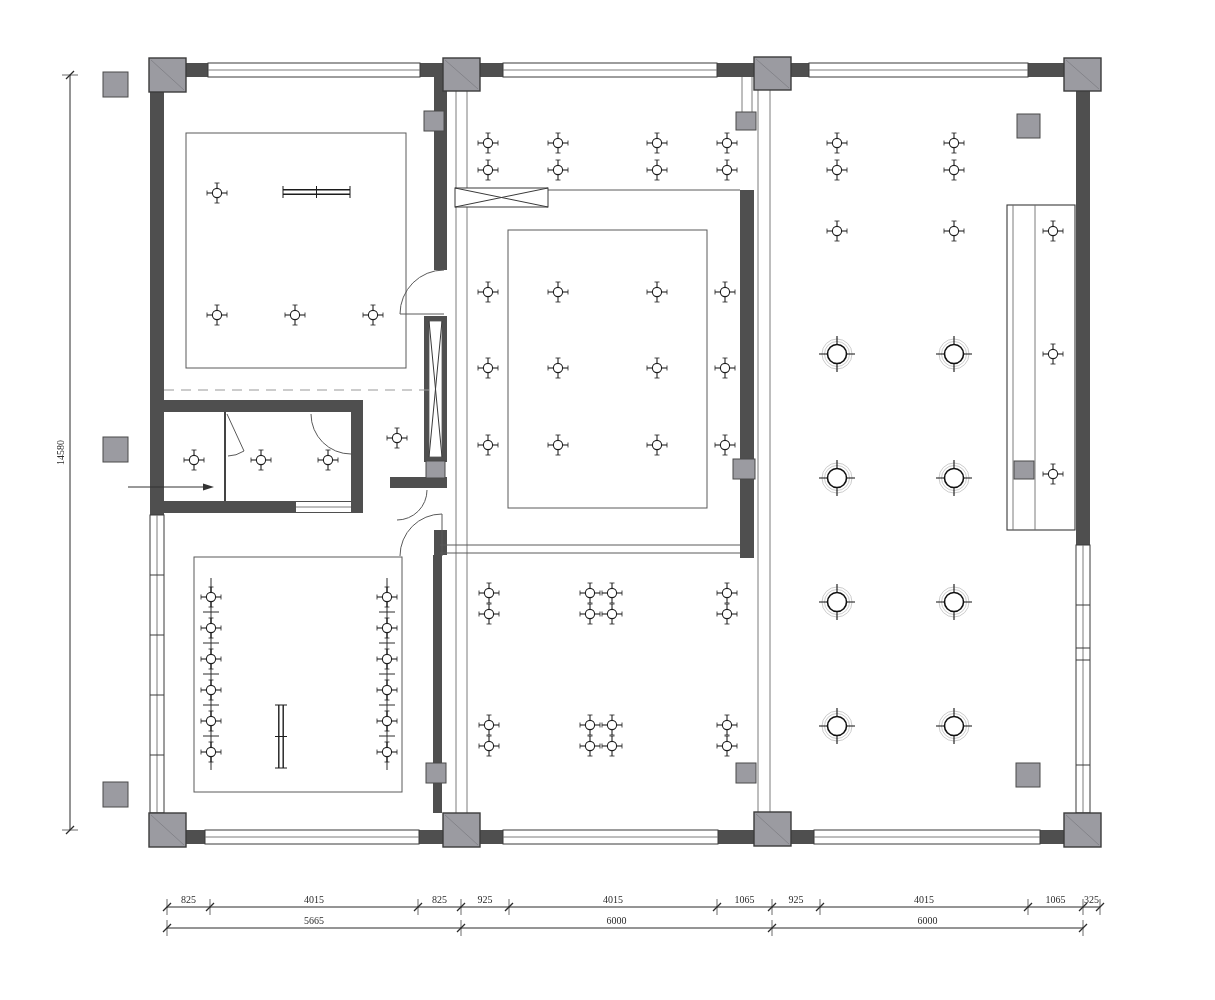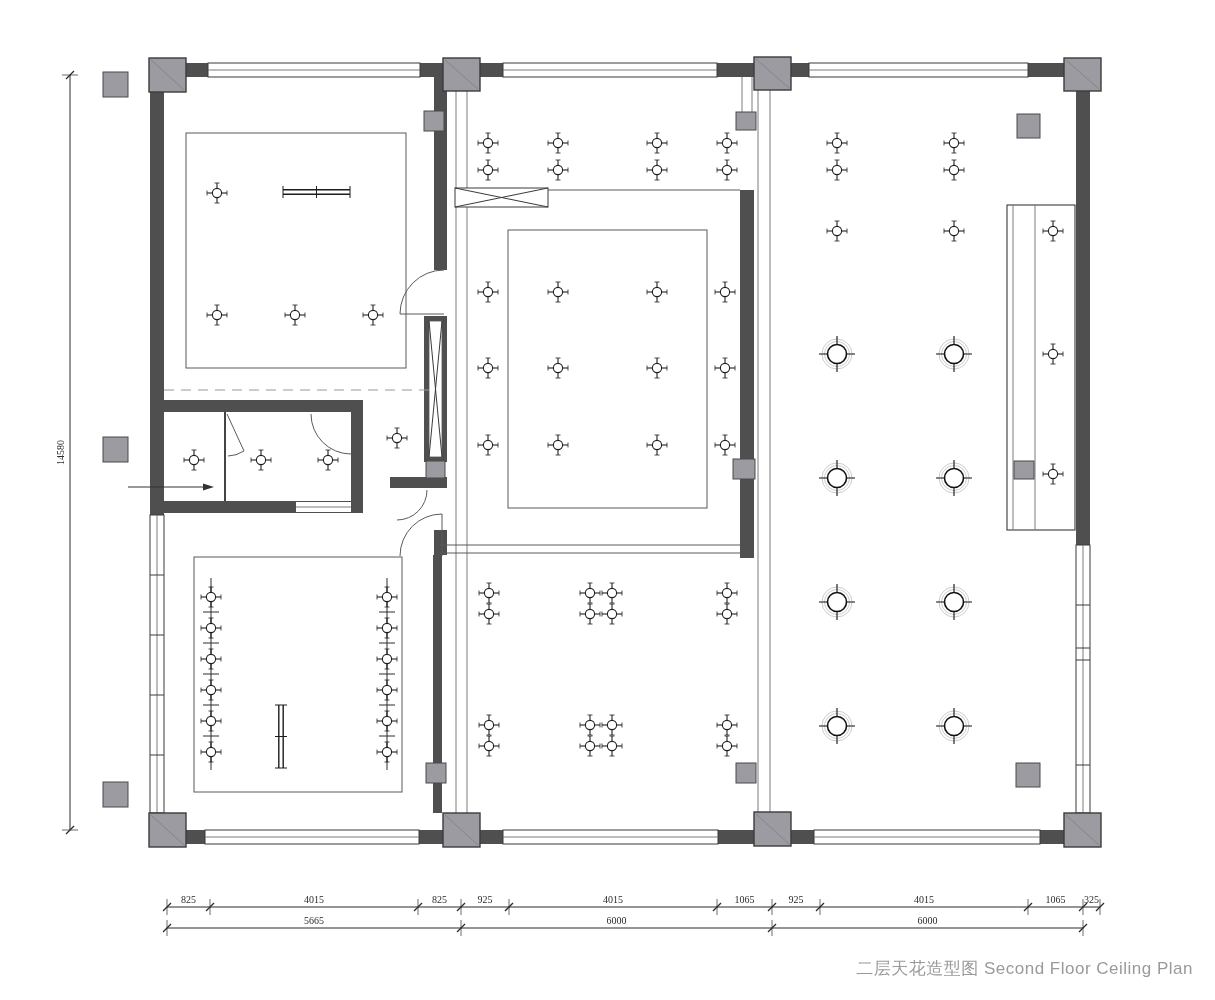--- a/index.html
+++ b/index.html
@@ -927,14 +927,13 @@
         <text x="927.5" y="924" text-anchor="middle" class="dimtxt">6000</text>
         <line x1="70" y1="75" x2="70" y2="830" stroke="#2b2b2b" stroke-width="1"></line>
         <line x1="62" y1="75" x2="78" y2="75" stroke="#2b2b2b" stroke-width="0.7"></line>
         <line x1="66" y1="79" x2="74" y2="71" stroke="#2b2b2b" stroke-width="1.3"></line>
         <line x1="62" y1="830" x2="78" y2="830" stroke="#2b2b2b" stroke-width="0.7"></line>
         <line x1="66" y1="834" x2="74" y2="826" stroke="#2b2b2b" stroke-width="1.3"></line>
         <text text-anchor="middle" class="dimtxt" transform="translate(64,452.5) rotate(-90)">14580</text>
       </g>
 </svg>
 
-<div id="title">二层天花造型图 Second Floor Ceiling Plan</div>
 </div>
 
 </body></html>

